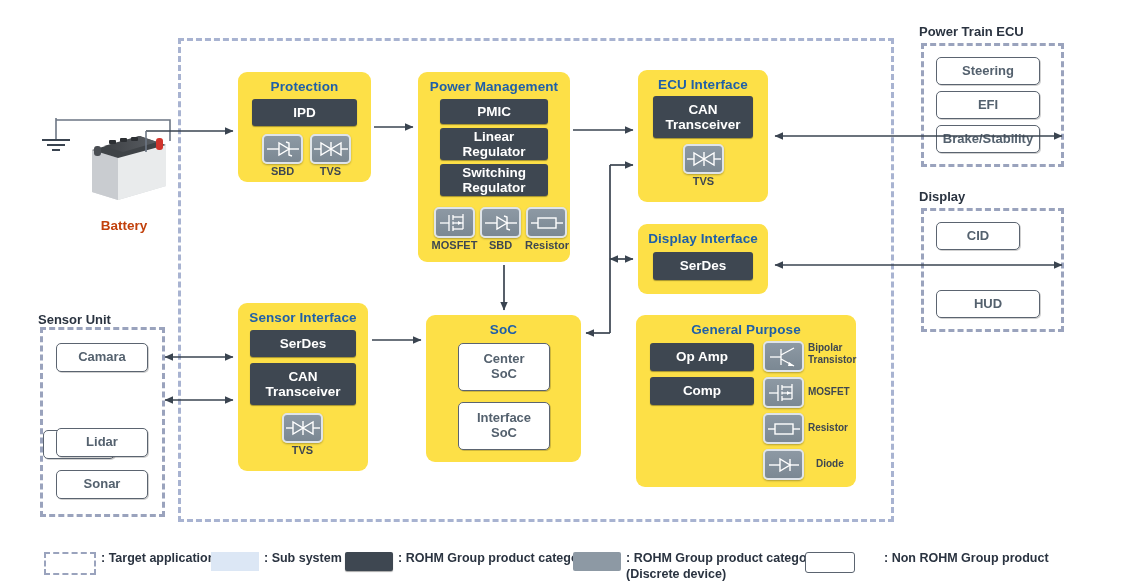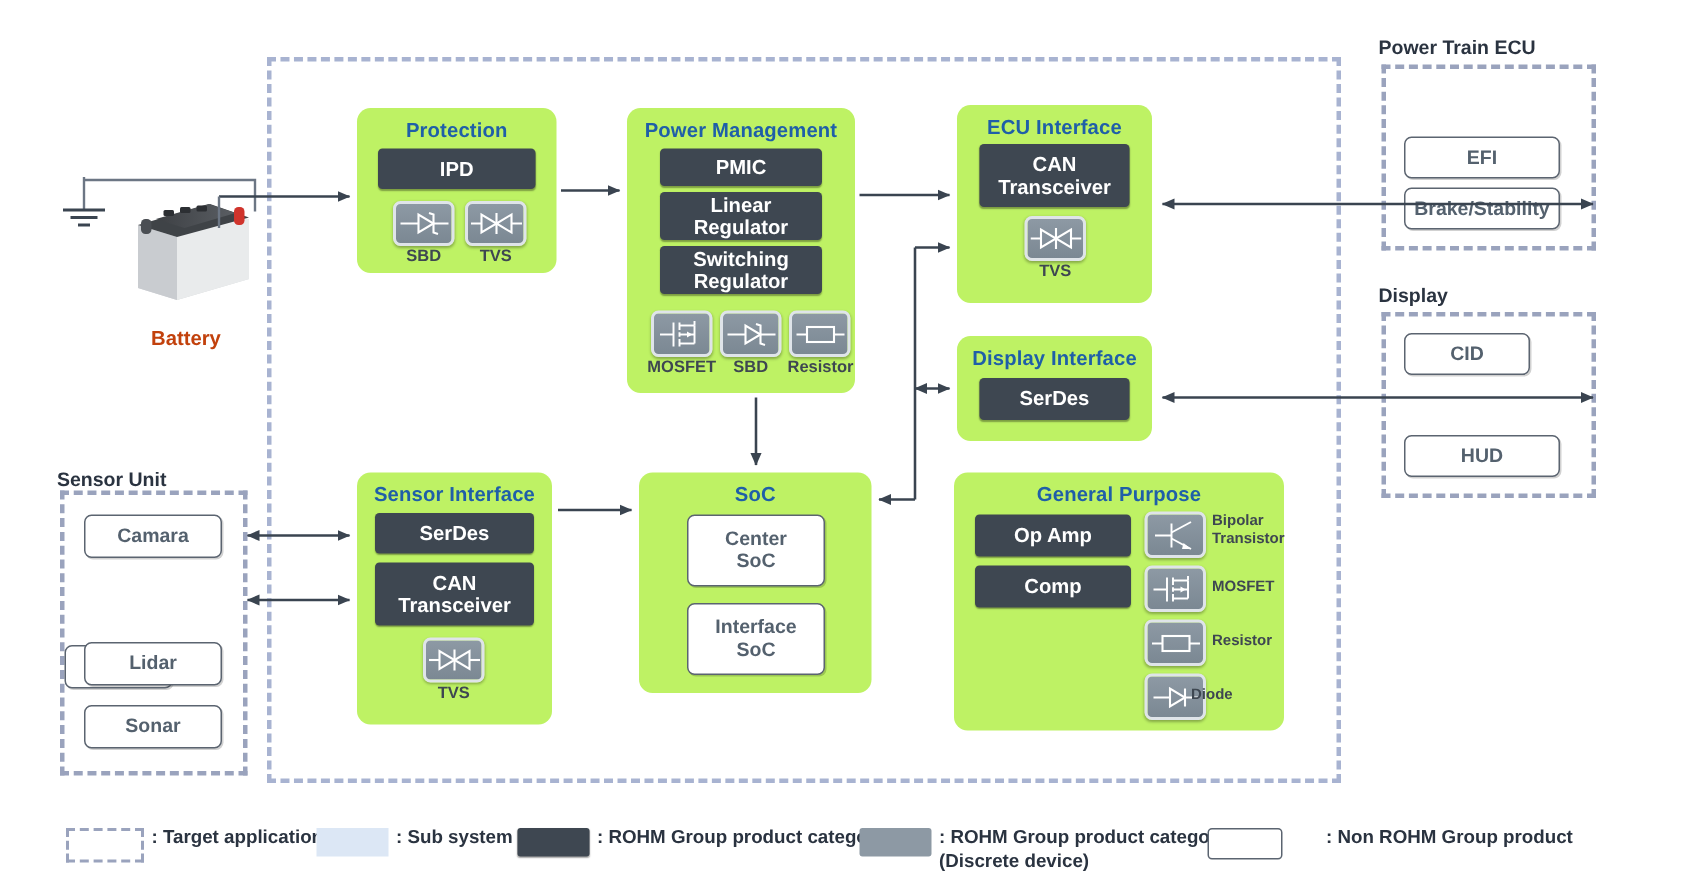--- a/index.html
+++ b/index.html
@@ -7,21 +7,21 @@
        font-family:"Liberation Sans",sans-serif;}
   #stage{position:absolute;left:0;top:0;width:1136px;height:587px;}
 
   .abs{position:absolute;box-sizing:border-box;}
 
   
   .dashed-area{border:3px dashed #a8b3d1;background:transparent;}
   .dashed-area-thin{border:3px dashed #9aa3bd;background:transparent;}
 
   
-  .subsystem{background:#bef264;border-radius:9px;}
+  .subsystem{background:#fde047;border-radius:9px;}
   .subsystem-title{position:absolute;left:0;right:0;text-align:center;
       color:#1f5fa8;font-weight:bold;font-size:13.5px;letter-spacing:.1px;}
 
   
   .rohm{background:#3e4751;color:#ffffff;font-weight:bold;font-size:13.5px;
       border-radius:3px;display:flex;align-items:center;justify-content:center;
       text-align:center;line-height:1.12;
       box-shadow:0 1px 1px rgba(0,0,0,.35);}
 
   
@@ -191,21 +191,21 @@
       </svg>
     </div>
     <div class="discrete-cap" style="left:45px;top:105px;width:41px;">TVS</div>
   </div>
 
   <div class="abs subsystem" style="left:638px;top:224px;width:130px;height:70px;">
     <div class="subsystem-title" style="top:7px;">Display Interface</div>
     <div class="abs rohm" style="left:15px;top:28px;width:100px;height:28px;">SerDes</div>
   </div>
 
-  <div class="abs subsystem" style="left:238px;top:315px;width:130px;height:168px;">
+  <div class="abs subsystem" style="left:238px;top:303px;width:130px;height:168px;">
     <div class="subsystem-title" style="top:7px;">Sensor Interface</div>
     <div class="abs rohm" style="left:12px;top:27px;width:106px;height:27px;">SerDes</div>
     <div class="abs rohm" style="left:12px;top:60px;width:106px;height:42px;">
       <span style="white-space:pre-line;">CAN
 Transceiver</span>
       </div>
     <div class="abs discrete" style="left:44px;top:110px;width:41px;height:30px;">
       <svg width="34" height="20" viewBox="0 0 34 20">
         <line x1="0" y1="10" x2="7" y2="10" stroke="#fff" stroke-width="1.4"></line>
         <polygon points="7,4 7,16 17,10" fill="none" stroke="#fff" stroke-width="1.4"></polygon>
@@ -274,25 +274,26 @@
     <div class="abs discrete-cap" style="left:172px;top:107px;width:58px;text-align:left;font-size:10px;">Resistor</div>
 
     <div class="abs discrete" style="left:127px;top:134px;width:41px;height:31px;">
       <svg width="34" height="18" viewBox="0 0 34 18">
         <line x1="2" y1="9" x2="13" y2="9" stroke="#fff" stroke-width="1.4"></line>
         <polygon points="13,3 13,15 23,9" fill="none" stroke="#fff" stroke-width="1.4"></polygon>
         <line x1="23" y1="3" x2="23" y2="15" stroke="#fff" stroke-width="1.4"></line>
         <line x1="23" y1="9" x2="32" y2="9" stroke="#fff" stroke-width="1.4"></line>
       </svg>
     </div>
-    <div class="abs discrete-cap" style="left:158px;top:143px;width:58px;text-align:left;font-size:10px;">Diode</div>
+    <div class="abs discrete-cap" style="left:180px;top:143px;width:58px;text-align:left;font-size:10px;">Diode</div>
   </div>
 
   <div class="group-cap" style="left:919px;top:24px;">Power Train ECU</div>
   <div class="abs dashed-area-thin" style="left:921px;top:43px;width:143px;height:124px;"></div>
+  <div class="abs nonrohm" style="left:936px;top:57px;width:104px;height:28px;">Steering</div>
   <div class="abs nonrohm" style="left:936px;top:91px;width:104px;height:28px;">EFI</div>
   <div class="abs nonrohm" style="left:936px;top:125px;width:104px;height:28px;">Brake/Stability</div>
 
   <div class="group-cap" style="left:919px;top:189px;">Display</div>
   <div class="abs dashed-area-thin" style="left:921px;top:208px;width:143px;height:124px;"></div>
   <div class="abs nonrohm" style="left:936px;top:222px;width:84px;height:28px;">CID</div>
   <div class="abs nonrohm" style="left:936px;top:290px;width:104px;height:28px;">HUD</div>
 
   <div class="group-cap" style="left:38px;top:312px;">Sensor Unit</div>
   <div class="abs dashed-area-thin" style="left:40px;top:327px;width:125px;height:190px;"></div>

